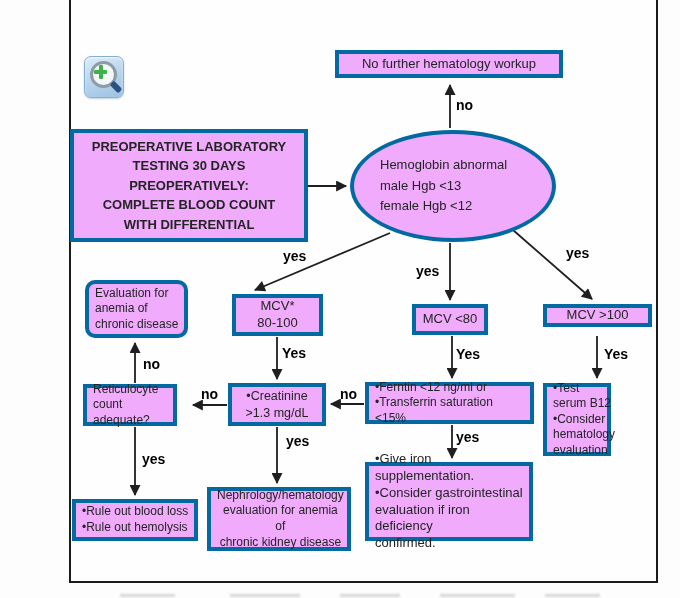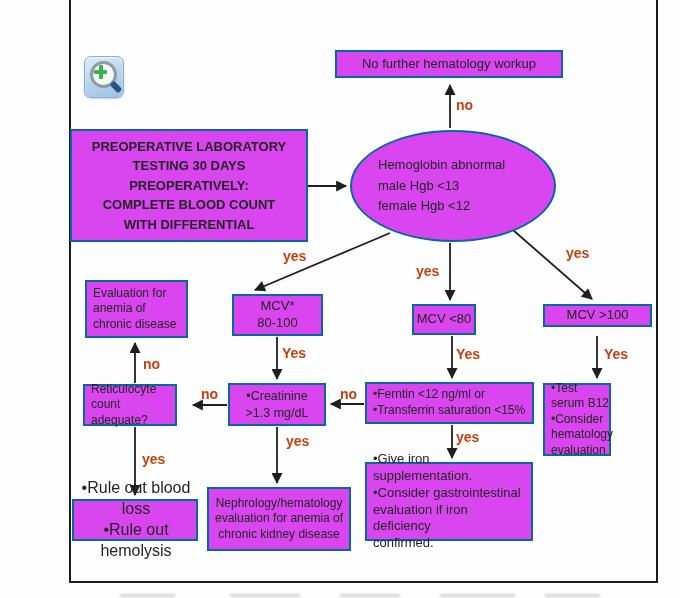--- a/index.html
+++ b/index.html
@@ -10,30 +10,30 @@
     color:#242424;
   }
   .stage{position:absolute;left:0;top:0;width:680px;height:598px;}
   .frame{
     position:absolute;left:69px;top:-2px;width:589px;height:585px;
     border:2px solid #1b1b1b;background:#fefefe;box-sizing:border-box;
   }
   svg.wires{position:absolute;left:0;top:0;width:680px;height:598px;pointer-events:none;}
   .node{
     position:absolute;box-sizing:border-box;
-    background:#d946ef;border:2px solid #0369a1;
+    background:#f0abfc;border:4px solid #0369a1;
     color:#242424;white-space:pre-line;
     display:flex;align-items:center;
     font-size:12px;line-height:1.3;
   }
   .center{justify-content:center;text-align:center;}
   .leftpad{padding:3px 4px 3px 6px;text-align:left;}
   .ellipse{border-radius:50%;}
   .elabel{
-    position:absolute;font-weight:bold;font-size:14px;color:#c2410c;
+    position:absolute;font-weight:bold;font-size:14px;color:#000000;
     line-height:1;
   }
   
   .zoomicon{
     position:absolute;left:84px;top:56px;width:40px;height:42px;
     border-radius:7px;border:1px solid #86aed2;box-sizing:border-box;
     background:linear-gradient(160deg,#dcecf8 0%,#b6d3ec 55%,#9cc2e3 100%);
     box-shadow:inset 0 1px 2px rgba(255,255,255,.8), 0 1px 2px rgba(90,120,150,.35);
   }
   .lens{
@@ -94,43 +94,43 @@
 COMPLETE BLOOD COUNT
 WITH DIFFERENTIAL</div>
 
   <div class="node ellipse" style="left:350px;top:130px;width:206px;height:112px;font-size:13px;line-height:1.6;padding-left:26px;">Hemoglobin abnormal
 male Hgb &lt;13
 female Hgb &lt;12</div>
 
   <div class="node center" style="left:232px;top:294px;width:91px;height:42px;font-size:13px;">MCV*
 80-100</div>
 
-  <div class="node center" style="left:412px;top:304px;width:64px;height:31px;font-size:13px;">MCV &lt;80</div>
+  <div class="node center" style="left:412px;top:304px;width:76px;height:31px;font-size:13px;">MCV &lt;80</div>
 
   <div class="node center" style="left:543px;top:304px;width:109px;height:23px;font-size:13px;">MCV &gt;100</div>
 
-  <div class="node leftpad" style="left:85px;top:280px;width:103px;height:58px;">Evaluation for
+  <div class="node leftpad" style="left:85px;top:280px;width:103px;height:58px;border-radius:10px;">Evaluation for
 anemia of
 chronic disease</div>
 
   <div class="node leftpad" style="left:83px;top:384px;width:94px;height:42px;">Reticulocyte
 count adequate?</div>
 
   <div class="node center" style="left:228px;top:383px;width:98px;height:43px;font-size:12.5px;">•Creatinine
 &gt;1.3 mg/dL</div>
 
   <div class="node leftpad" style="left:365px;top:382px;width:169px;height:42px;">•Ferntin &lt;12 ng/ml or
 •Transferrin saturation &lt;15%</div>
 
   <div class="node leftpad" style="left:543px;top:383px;width:68px;height:73px;">•Test serum B12
 •Consider
 hematology
 evaluation</div>
 
-  <div class="node leftpad" style="left:72px;top:499px;width:126px;height:42px;font-size:16px;text-align:center;">•Rule out blood loss
+  <div class="node leftpad" style="left:72px;top:499px;width:126px;height:42px;font-size:12px;">•Rule out blood loss
 •Rule out hemolysis</div>
 
   <div class="node leftpad" style="left:207px;top:487px;width:144px;height:64px;text-align:center;">Nephrology/hematology
 evaluation for anemia of
 chronic kidney disease</div>
 
   <div class="node leftpad" style="left:365px;top:462px;width:168px;height:79px;font-size:13px;">•Give iron supplementation.
 •Consider gastrointestinal
 evaluation if iron deficiency
 confirmed.</div>

